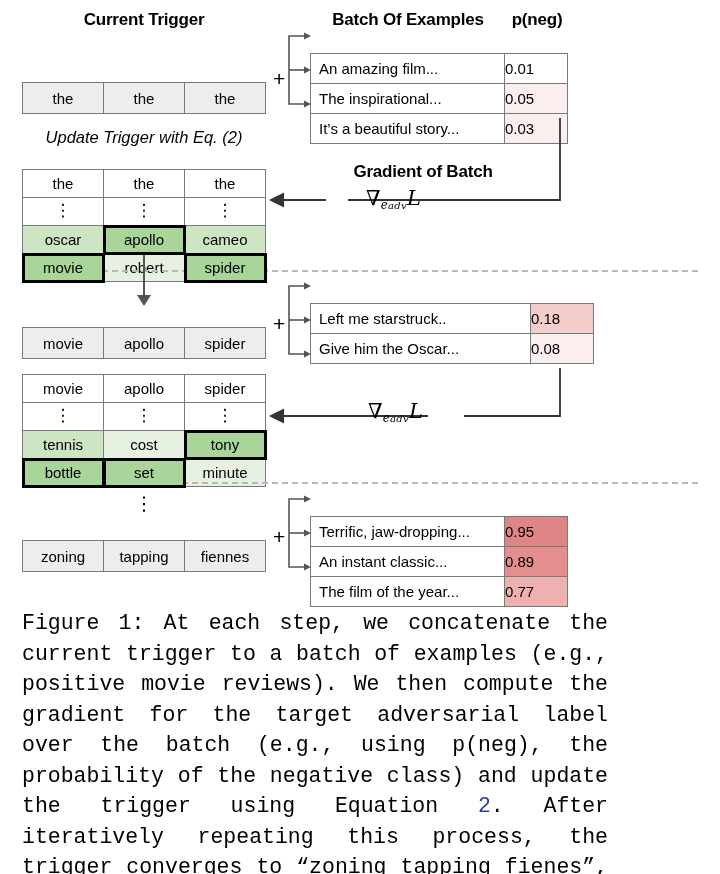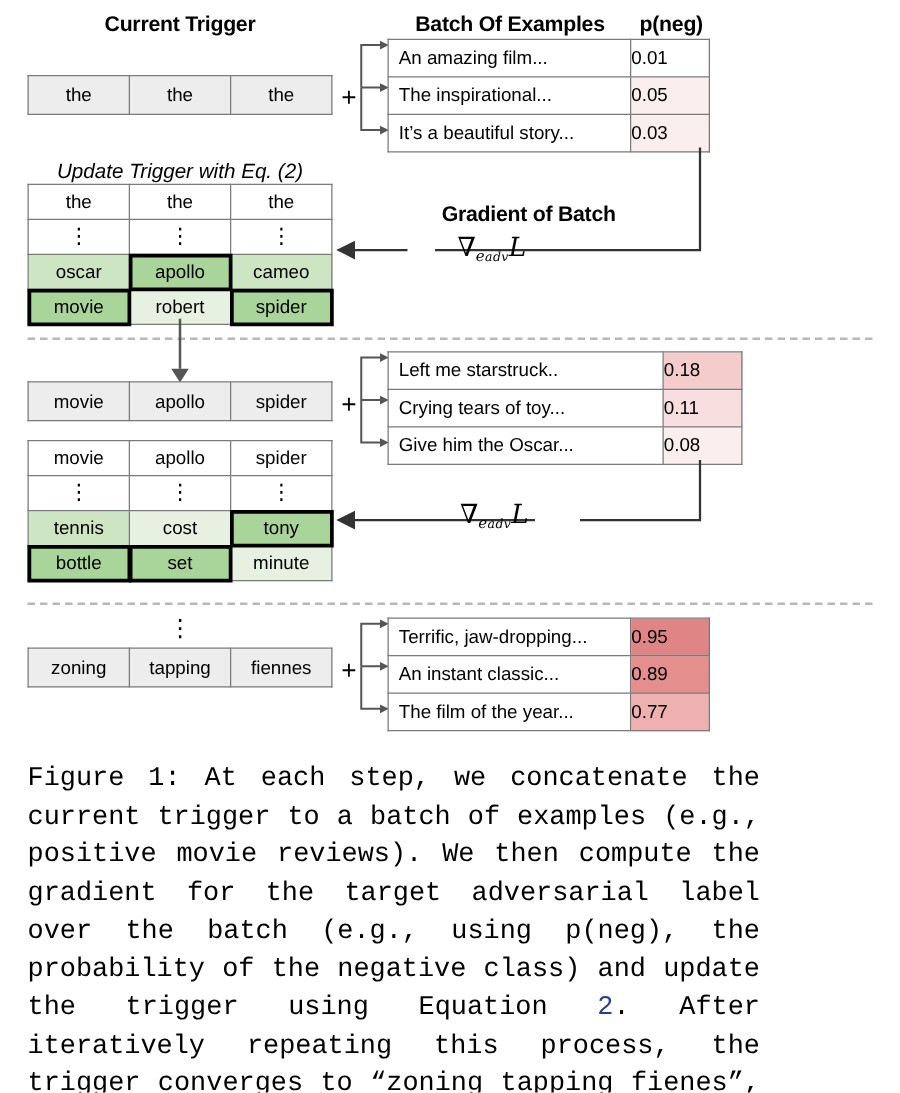--- a/index.html
+++ b/index.html
@@ -31,20 +31,21 @@
     font-size: 16.5px;
     text-align: center;
     white-space: nowrap;
   }
 
   
   .tbl {
     border-collapse: collapse;
     table-layout: fixed;
     font-size: 15px;
+    margin-top: 22px;
   }
   .tbl td {
     border: 1px solid #7a7a7a;
     text-align: center;
     padding: 0;
     height: 28px;
     white-space: nowrap;
   }
 
   
@@ -263,24 +264,20 @@
   <polygon points="16,70.5 23,74 16,77.5" fill="#555"></polygon>
 </svg>
 
 <table class="abs tbl batch" style="left:310px; top:281px; width:284px;">
   <tbody>
       <tr>
     <td class="ex">Left me starstruck..</td>
     <td class="pn p3">0.18</td>
   </tr>
   <tr>
-    <td class="ex">Crying tears of toy...</td>
-    <td class="pn p2">0.11</td>
-  </tr>
-  <tr>
     <td class="ex">Give him the Oscar...</td>
     <td class="pn p1">0.08</td>
   </tr>
 </tbody>
   </table>
 
 <svg class="abs" style="left:268px; top:368px;" width="300" height="52">
   <path d="M292,0 L292,48 L196,48" fill="none" stroke="#333" stroke-width="1.8"></path>
   <path d="M160,48 L16,48" fill="none" stroke="#333" stroke-width="1.8"></path>
   <polygon points="16,40.5 1,48 16,55.5" fill="#333"></polygon>

